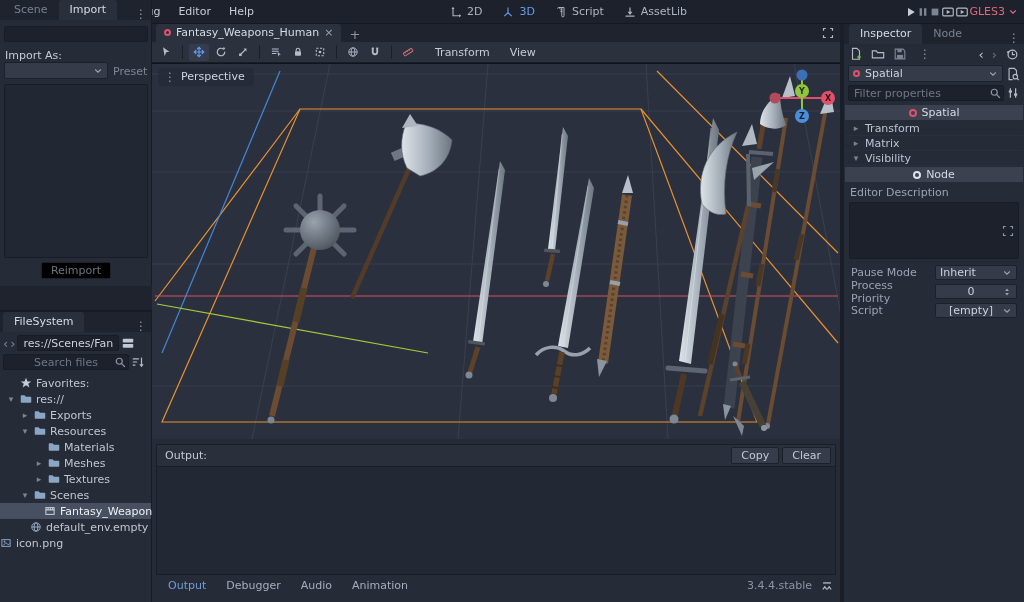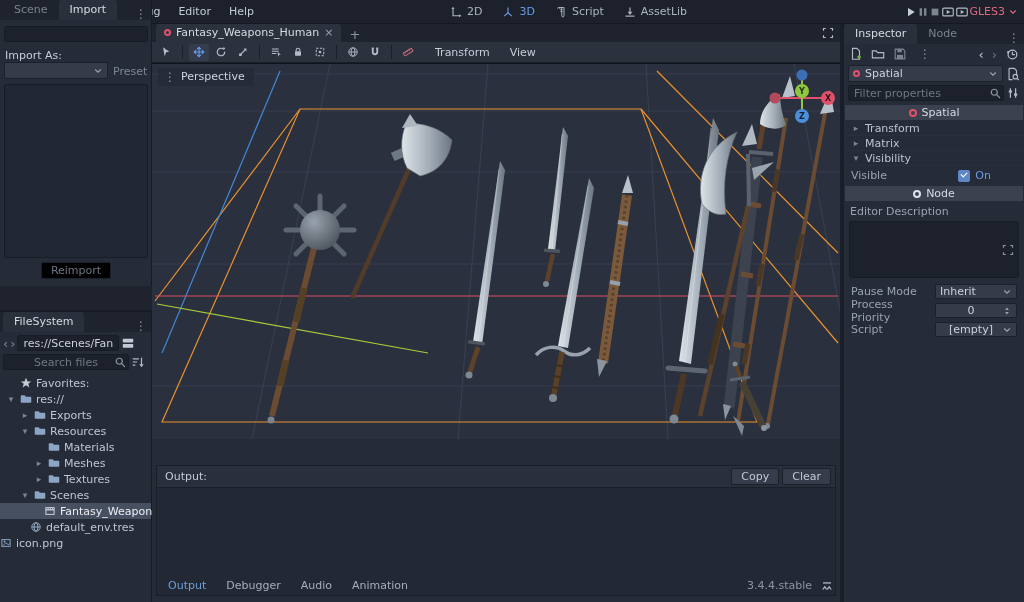--- a/index.html
+++ b/index.html
@@ -377,21 +377,21 @@
     <div class="fs-row sel" style="padding-left:44px">
         <svg class="ic ic12" style="color:#c7ccd6">
           <use href="#i-film"></use>
         </svg>
         <span>Fantasy_Weapons_Hum</span>
       </div>
     <div class="fs-row" style="padding-left:30px">
         <svg class="ic ic12" style="color:#9fb6cd">
           <use href="#i-globe"></use>
         </svg>
-        <span>default_env.tres</span>
+        <span>default_env.empty</span>
       </div>
     <div class="fs-row" style="">
         <svg class="ic ic12" style="color:#8aa6c4">
           <use href="#i-image"></use>
         </svg>
         <span>icon.png</span>
       </div>
   </div>
 </div>
 
@@ -600,21 +600,21 @@
         <circle cx="650" cy="52" r="7" fill="#4a90d9"></circle>
         <text x="650" y="55" text-anchor="middle" font-size="8" font-weight="bold" fill="#122136">Z</text>
       </g>
     </svg>
     <div class="abs flex" style="left:6px;top:4px;background:rgba(38,43,56,.92);border-radius:2px;padding:2px 9px 3px 6px;gap:5px">
       <span class="dots" style="padding:0">⋮</span>
       <span style="color:#cfd3dc">Perspective</span>
     </div>
   </div>
 
-  <div class="abs" style="left:4px;top:441px;width:680px;height:131px">
+  <div class="abs" style="left:4px;top:420px;width:680px;height:131px">
     <div class="flex" style="height:22px;background:#2a2f3c;border:1px solid #1a1e28;border-bottom:none;padding:0 4px 0 8px">
       <span style="color:#c3c9d4">Output:</span>
       <span class="btn" style="margin-left:auto;margin-right:3px">Copy</span>
       <span class="btn">Clear</span>
     </div>
     <div style="height:109px;background:#232835;border:1px solid #1a1e28"></div>
   </div>
 
   <div class="abs flex" style="left:0;top:551px;width:688px;height:27px;padding:0 6px 6px 6px">
     <span class="statusbar-item active">Output</span>
@@ -625,21 +625,21 @@
     <svg class="ic" style="color:#b4bbc7;margin-left:8px">
         <use href="#i-up2"></use>
       </svg>
   </div>
 </div>
 
 <div class="abs" style="left:840px;top:24px;width:4px;height:578px;background:#1a1e28"></div>
 
 <div class="abs panel" style="left:844px;top:24px;width:180px;height:578px">
   <div class="tabbar">
-    <span class="tab active" style="margin-left:0">Inspector</span>
+    <span class="tab active" style="margin-left:5px">Inspector</span>
     <span class="tab">Node</span>
     <span class="dots" style="margin-left:auto">⋮</span>
   </div>
   <div class="flex" style="height:20px;padding:0 5px;gap:8px">
     <svg class="ic" style="color:#b4bbc7">
         <use href="#i-pageplus"></use>
       </svg>
     <svg class="ic" style="color:#b4bbc7">
         <use href="#i-load"></use>
       </svg>
@@ -687,27 +687,20 @@
         <span>Transform</span>
       </div>
     <div class="insp-row">
         <span class="tw">▸</span>
         <span>Matrix</span>
       </div>
     <div class="insp-row">
         <span class="tw">▾</span>
         <span>Visibility</span>
       </div>
-    <div class="prop-row">
-      <span>Visible</span>
-      <span class="flex" style="margin-left:auto;margin-right:26px;gap:5px">
-        <span class="chk"></span>
-        <span style="color:#699ce8">On</span>
-      </span>
-    </div>
     <div class="insp-band">
       <span class="ring white"></span>
       <span>Node</span>
     </div>
     <div style="padding:3px 5px 1px 5px;color:#9aa2b0">Editor Description</div>
     <div class="inset" style="margin:2px 4px;height:57px;position:relative">
       <svg class="ic ic12" style="position:absolute;right:4px;top:22px;color:#8d95a3">
           <use href="#i-expand"></use>
         </svg>
     </div>

